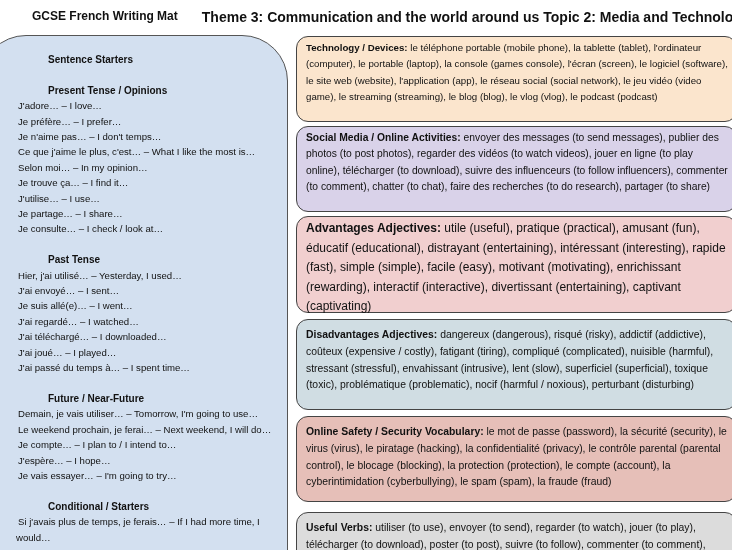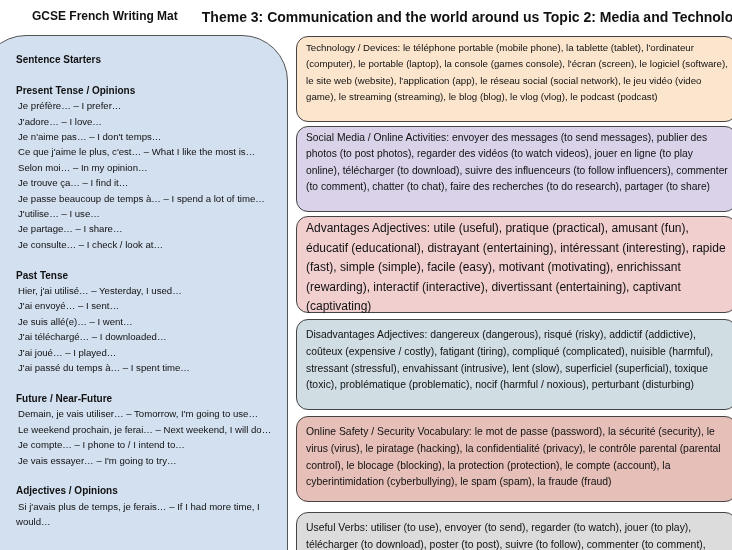--- a/index.html
+++ b/index.html
@@ -19,77 +19,78 @@
   .left-panel {
     position: absolute; left: -20px; top: 35px; width: 308px; height: 540px;
     background: #d3e0f0; border: 1px solid #555;
     border-radius: 46px 46px 0 0;
     box-sizing: border-box;
   }
   .left-content {
     position: absolute; left: 16px; top: 52px; width: 272px;
     font-size: 9.6px; line-height: 15.4px;
   }
-  .left-content .h { font-weight: bold; font-size: 10px; }
+  .left-content .h { font-weight: bold; font-size: 10px; margin-left: 32px; }
   .left-content .gap { height: 15.4px; }
   .left-content .item { padding-left: 2px; }
 
   .box {
     position: absolute; left: 296px; width: 441px;
     border: 1px solid #444; border-radius: 12px; box-sizing: border-box;
     padding: 3px 8px 3px 9px;
     font-size: 9.7px; line-height: 16.3px;
   }
-  .box .lbl { font-weight: normal; }
+  .box .lbl { font-weight: bold; }
   .box.big { font-size: 12px; line-height: 19.5px; padding: 2px 8px 2px 9px; }
   .box.mid { font-size: 10.4px; line-height: 16.8px; padding: 7px 8px 3px 9px; }
 </style>
 </head>
 <body>
 
 <div class="header">
   <span class="title">GCSE French Writing Mat</span>
   <span class="subtitle">Theme 3: Communication and the world around us Topic 2: Media and Technology</span>
 </div>
 
 <div class="left-panel"></div>
 <div class="left-content">
   <div class="h">Sentence Starters</div>
   <div class="gap"></div>
 
   <div class="h">Present Tense / Opinions</div>
+  <div class="item">J'adore… – I love…</div>
   <div class="item">Je préfère… – I prefer…</div>
-  <div class="item">J'adore… – I love…</div>
   <div class="item">Je n'aime pas… – I don't temps…</div>
   <div class="item">Ce que j'aime le plus, c'est… – What I like the most is…</div>
   <div class="item">Selon moi… – In my opinion…</div>
   <div class="item">Je trouve ça… – I find it…</div>
-  <div class="item" style="padding-left:0;text-indent:2px;width:262px;">Je passe beaucoup de temps à… – I spend a lot of time…</div>
   <div class="item">J'utilise… – I use…</div>
   <div class="item">Je partage… – I share…</div>
   <div class="item">Je consulte… – I check / look at…</div>
   <div class="gap"></div>
 
   <div class="h">Past Tense</div>
   <div class="item">Hier, j'ai utilisé… – Yesterday, I used…</div>
   <div class="item">J'ai envoyé… – I sent…</div>
   <div class="item">Je suis allé(e)… – I went…</div>
+  <div class="item">J'ai regardé… – I watched…</div>
   <div class="item">J'ai téléchargé… – I downloaded…</div>
   <div class="item">J'ai joué… – I played…</div>
   <div class="item">J'ai passé du temps à… – I spent time…</div>
   <div class="gap"></div>
 
   <div class="h">Future / Near-Future</div>
   <div class="item">Demain, je vais utiliser… – Tomorrow, I'm going to use…</div>
   <div class="item" style="padding-left:0;text-indent:2px;width:262px;">Le weekend prochain, je ferai… – Next weekend, I will do…</div>
-  <div class="item">Je compte… – I phone to / I intend to…</div>
+  <div class="item">Je compte… – I plan to / I intend to…</div>
+  <div class="item">J'espère… – I hope…</div>
   <div class="item">Je vais essayer… – I'm going to try…</div>
   <div class="gap"></div>
 
-  <div class="h">Adjectives / Opinions</div>
+  <div class="h">Conditional / Starters</div>
   <div class="item" style="padding-left:0;text-indent:2px;width:262px;">Si j'avais plus de temps, je ferais… – If I had more time, I would…</div>
 </div>
 
 <div class="box" style="top:36px;height:86px;background:#fbe5cd;">
   <span class="lbl">Technology / Devices:</span><span> le téléphone portable (mobile phone), la tablette (tablet), l'ordinateur (computer), le portable (laptop), la console (games console), l'écran (screen), le logiciel (software), le site web (website), l'application (app), le réseau social (social network), le jeu vidéo (video game), le streaming (streaming), le blog (blog), le vlog (vlog), le podcast (podcast)</span>
 </div>
 
 <div class="box" style="top:126px;height:86px;background:#d9d2e9;font-size:10.3px;line-height:16.4px;">
   <span class="lbl">Social Media / Online Activities:</span><span> envoyer des messages (to send messages), publier des photos (to post photos), regarder des vidéos (to watch videos), jouer en ligne (to play online), télécharger (to download), suivre des influenceurs (to follow influencers), commenter (to comment), chatter (to chat), faire des recherches (to do research), partager (to share)</span>
 </div>

